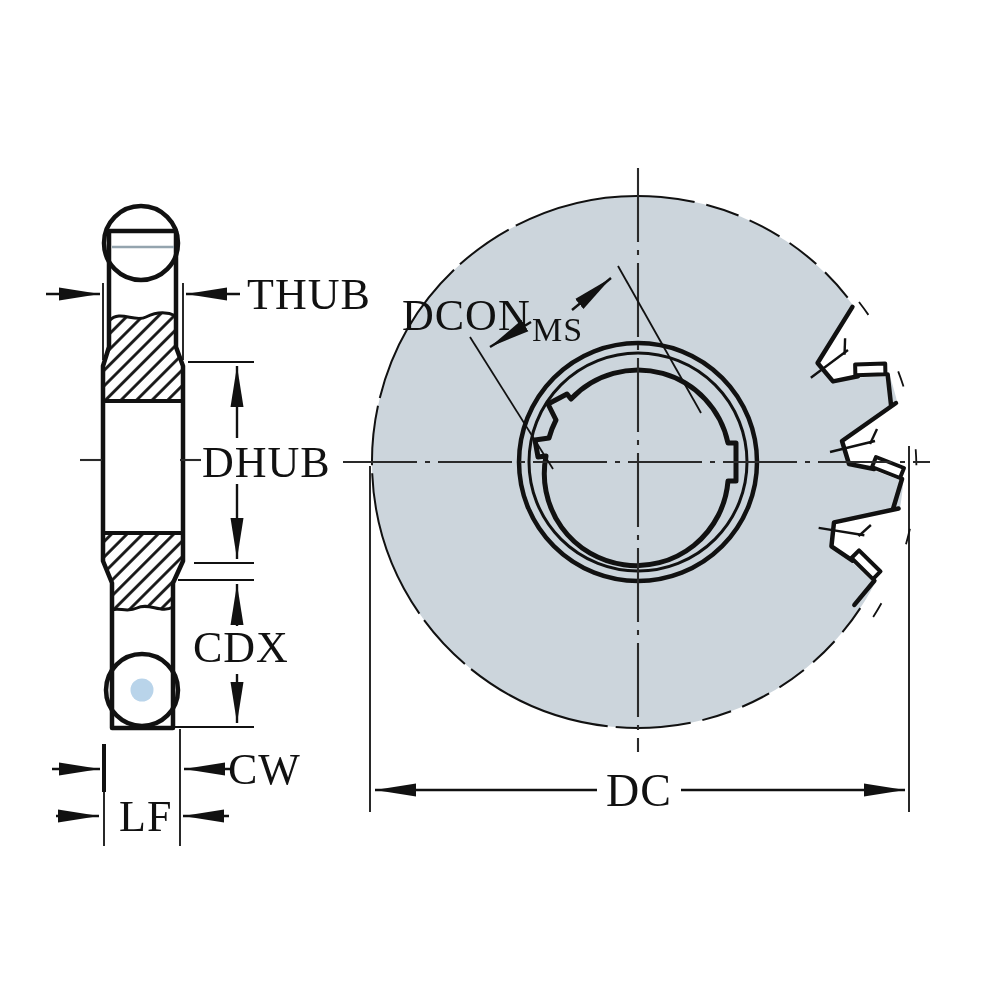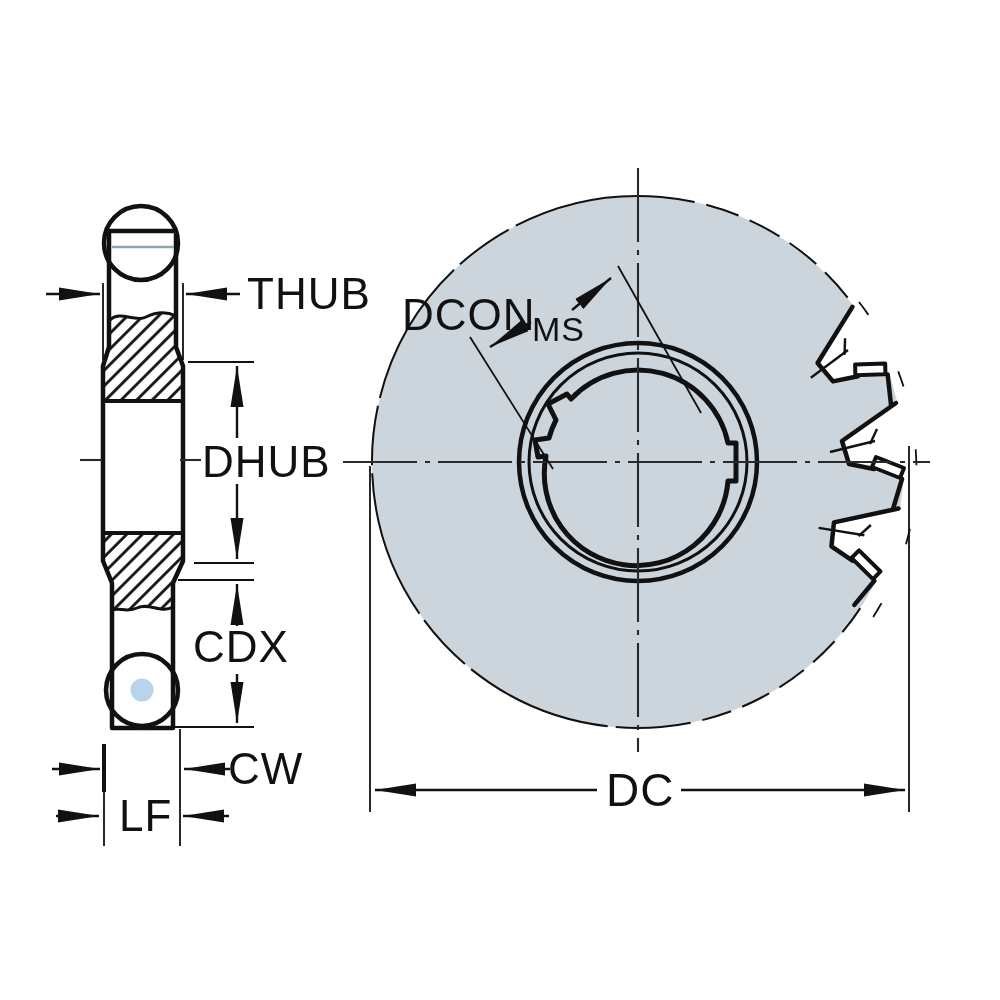--- a/index.html
+++ b/index.html
@@ -1,17 +1,17 @@
 <!DOCTYPE html>
 <html style="--body: #ccd5dc; --insert-yellow: #f2c516; --insert-hole-blue: #b9d4ea; --line: #111111; --background: #ffffff;"><head>
 <meta charset="utf-8">
 <style>
   html,body{margin:0;padding:0;background:#fff;}
   .stage{position:relative;width:1000px;height:1000px;background:var(--background,#fff);
-         font-family:Liberation Sans, sans-serif;}
+         font-family:Liberation Serif, serif;}
   svg{position:absolute;left:0;top:0;}
   .fill-body{fill:var(--body,#ccd5dc);}
   .fill-white{fill:#ffffff;}
   .fill-insert{fill:var(--insert-yellow,#f2c516);}
   .fill-hole{fill:var(--insert-hole-blue,#b9d4ea);}
   .ln{stroke:var(--line,#111);fill:none;}
   .bold{stroke-width:4.5;stroke-linejoin:round;stroke-linecap:round;}
   .bold4{stroke-width:4;stroke-linejoin:round;}
   .thin{stroke-width:1.8;}
   .med{stroke-width:2.4;}

